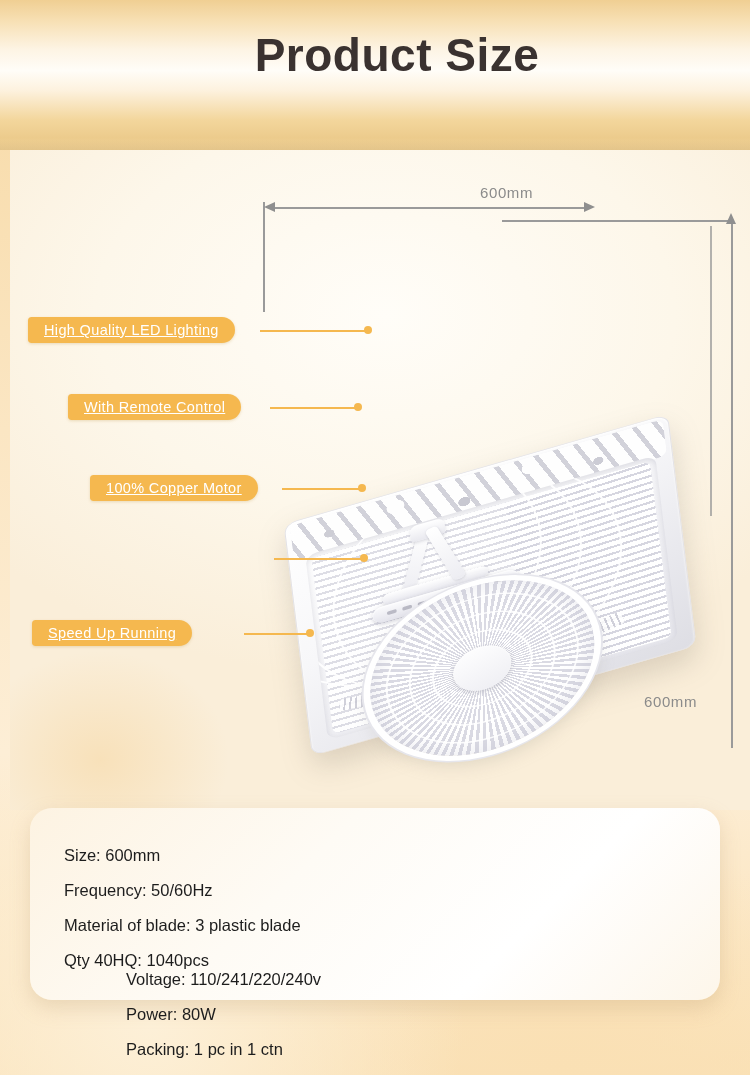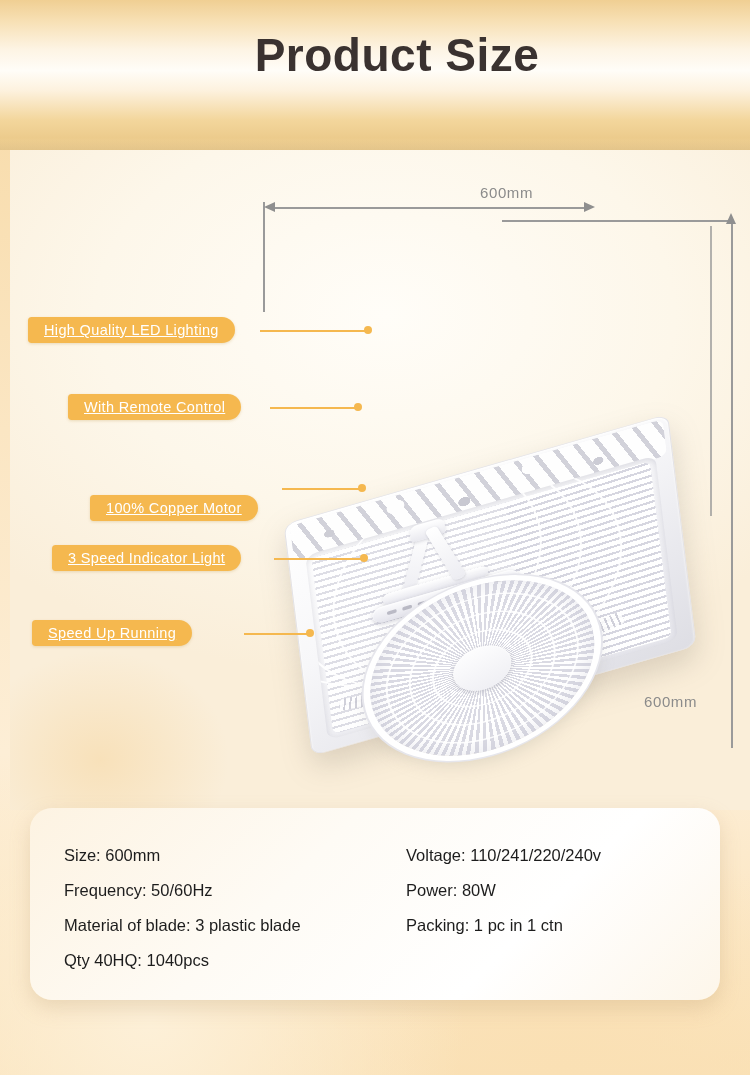--- a/index.html
+++ b/index.html
@@ -334,20 +334,21 @@
   
   .spec-panel {
     position: absolute;
     left: 30px; top: 808px;
     width: 690px; height: 192px;
     border-radius: 22px;
     background: linear-gradient(135deg, #fdf3e2 0%, #fefbf5 38%, #ffffff 70%, #fdf6ea 100%);
     box-shadow: 0 8px 20px rgba(185,155,110,0.28);
     display: flex;
     padding: 38px 34px 20px 34px;
+    flex-direction: column;
   }
   .spec-col {
     flex: 1;
     display: flex;
     flex-direction: column;
     gap: 16px;
   }
   .spec-col.right { padding-left: 62px; }
   .spec-item {
     font-size: 16.5px;
@@ -429,29 +430,26 @@
   </div>
 
   <div class="leader" style="left:260px; top:257px; width:88px;"></div>
   <div class="leader-dot" style="left:344px; top:253px;"></div>
   <div class="callout" style="left:58px; top:244px;">
     <span>With Remote Control</span>
   </div>
 
   <div class="leader" style="left:272px; top:338px; width:80px;"></div>
   <div class="leader-dot" style="left:348px; top:334px;"></div>
-  <div class="callout" style="left:80px; top:325px;margin-top:20px;">
+  <div class="callout" style="left:80px; top:325px;">
     <span>100% Copper Motor</span>
   </div>
 
   <div class="leader" style="left:264px; top:408px; width:90px;"></div>
   <div class="leader-dot" style="left:350px; top:404px;"></div>
-  <div class="callout" style="left:42px; top:395px;">
-    <span>3 Speed Indicator Light</span>
-  </div>
 
   <div class="leader" style="left:234px; top:483px; width:66px;"></div>
   <div class="leader-dot" style="left:296px; top:479px;"></div>
   <div class="callout" style="left:22px; top:470px;">
     <span>Speed Up Running</span>
   </div>
 
 </div>
 
 <div class="spec-panel">

